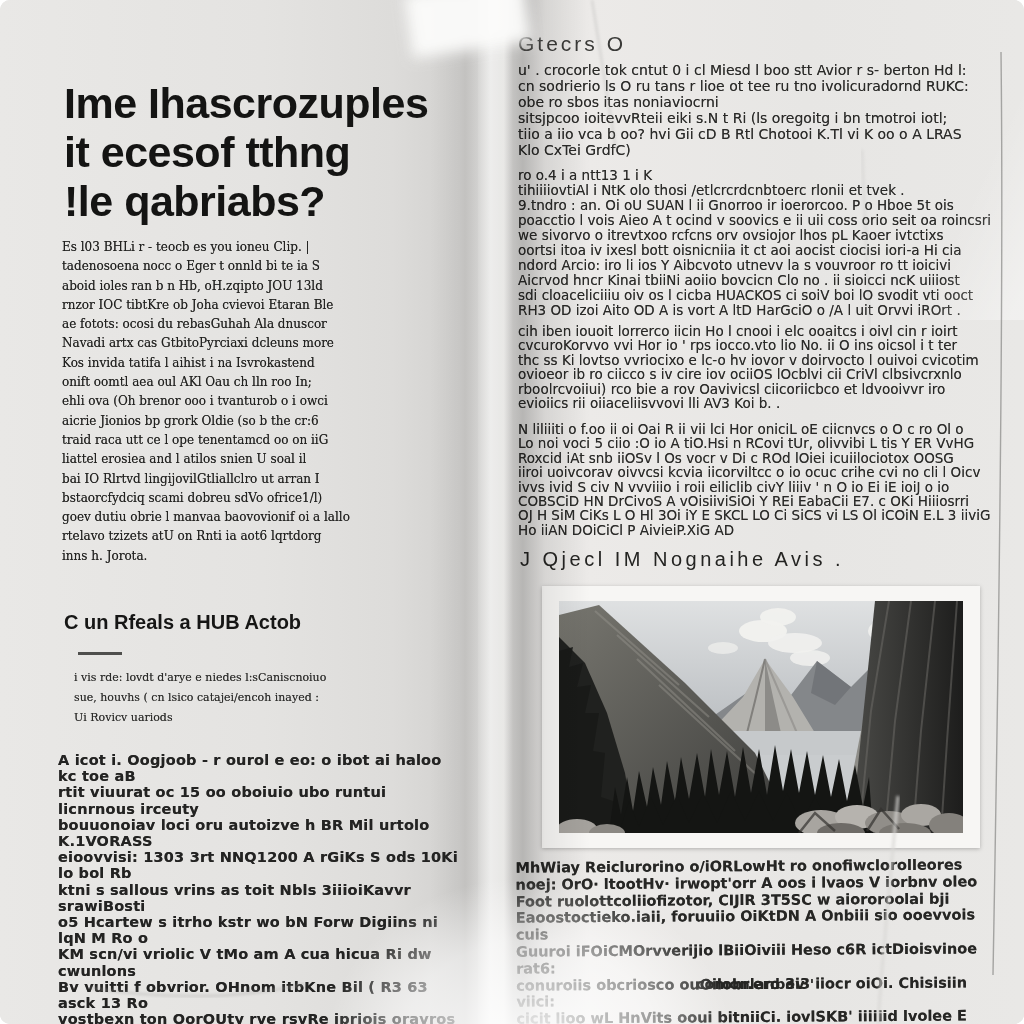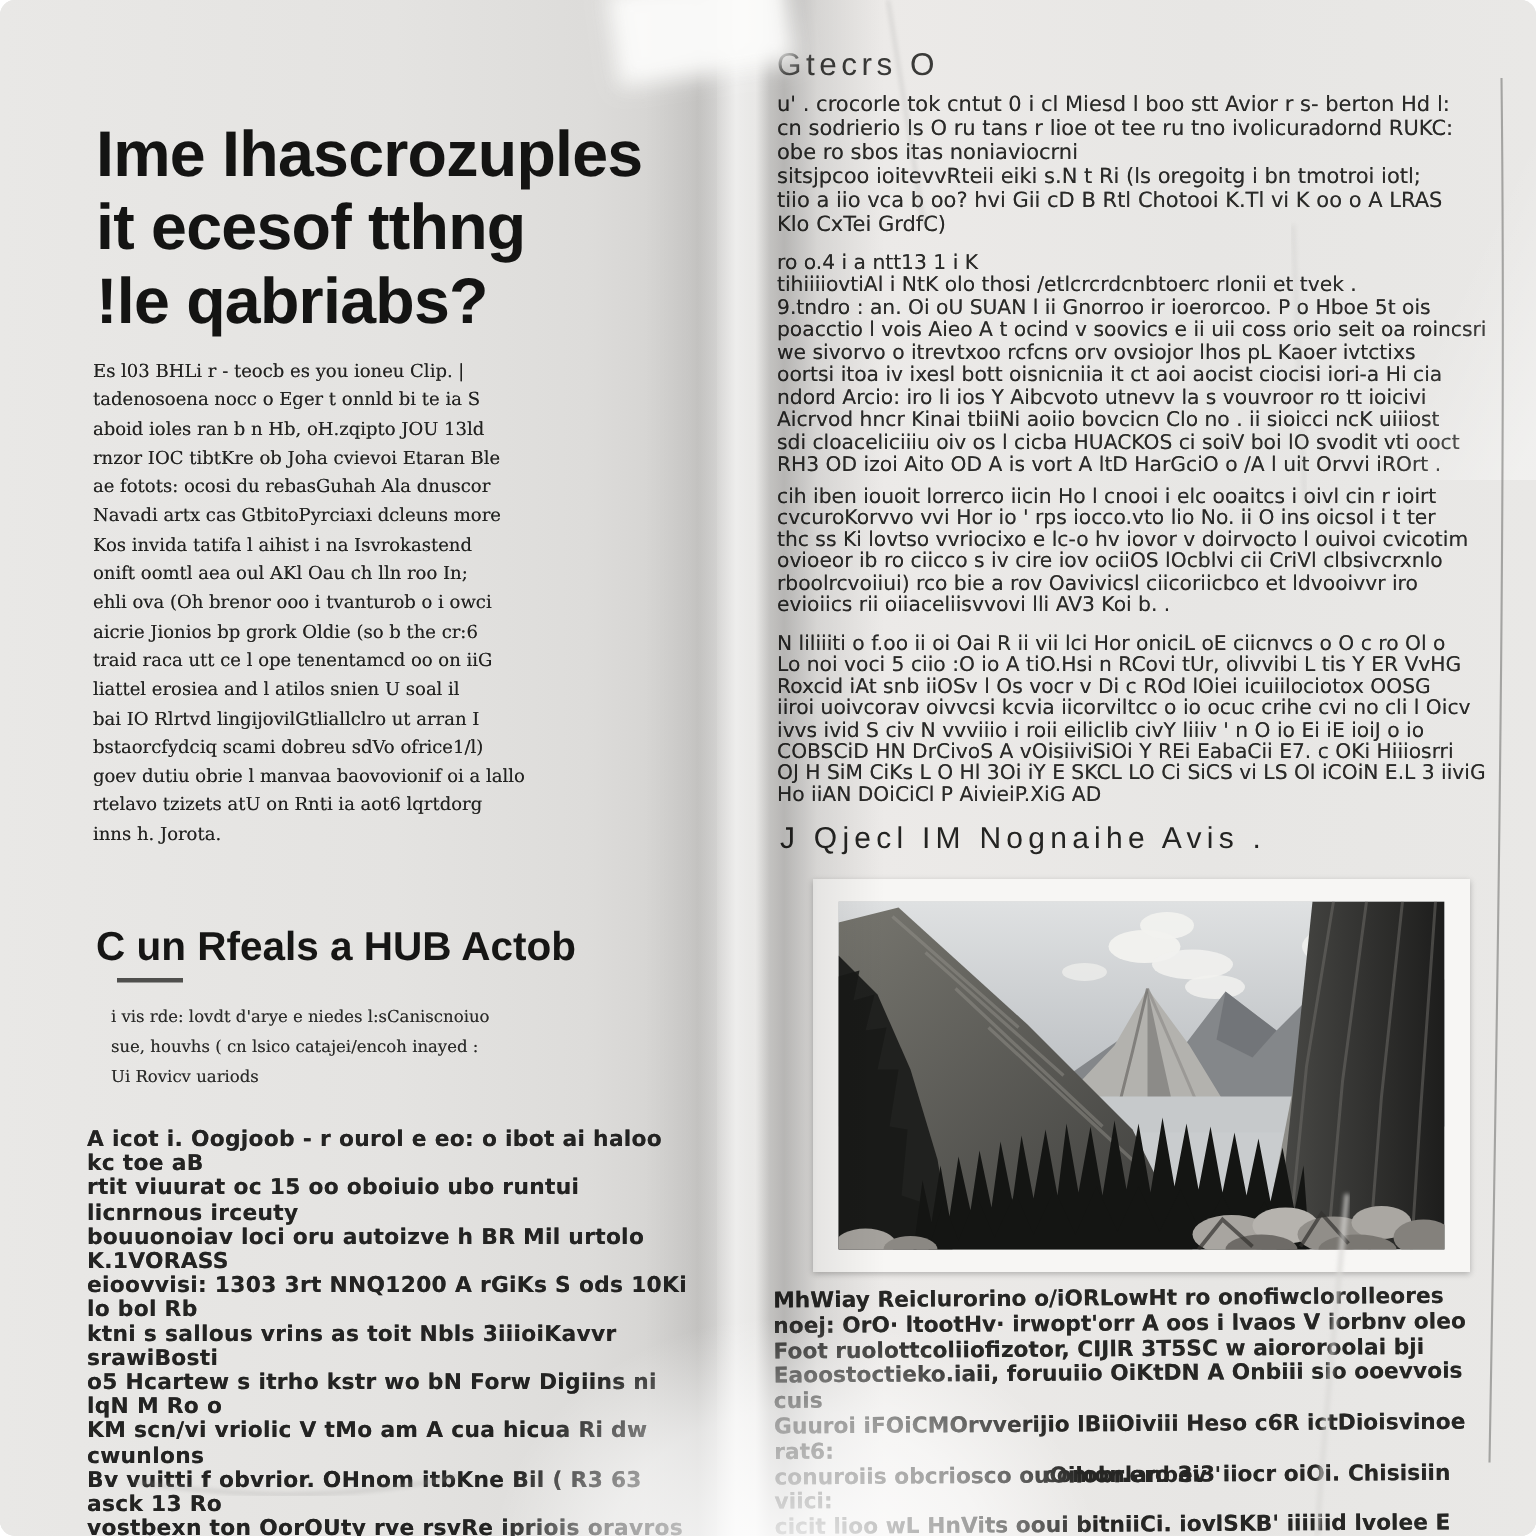--- a/index.html
+++ b/index.html
@@ -26,21 +26,21 @@
     font-size:43px;line-height:49px;letter-spacing:-0.5px;color:#141413;
   }
   .para-serif{
     left:62px;top:238px;width:398px;
     font-size:12px;line-height:19.3px;color:#222220;
     text-shadow:0 0 .4px rgba(0,0,0,.55);
   }
   .subhead{
     left:64px;top:594px;width:380px;
     font-family:"Liberation Sans", sans-serif;font-weight:700;
-    font-size:27px;letter-spacing:0px;color:#161615;
+    font-size:20px;letter-spacing:0px;color:#161615;
   }
   .rule{position:absolute;left:78px;top:652px;width:44px;height:3px;background:#4f4f4d;}
   .para-deck{
     left:74px;top:668px;width:378px;
     font-size:11px;line-height:20px;color:#2b2b29;
     text-shadow:0 0 .4px rgba(0,0,0,.5);
   }
   .para-bold{
     left:58px;top:752px;width:404px;
     font-family:"DejaVu Sans", sans-serif;font-weight:700;

